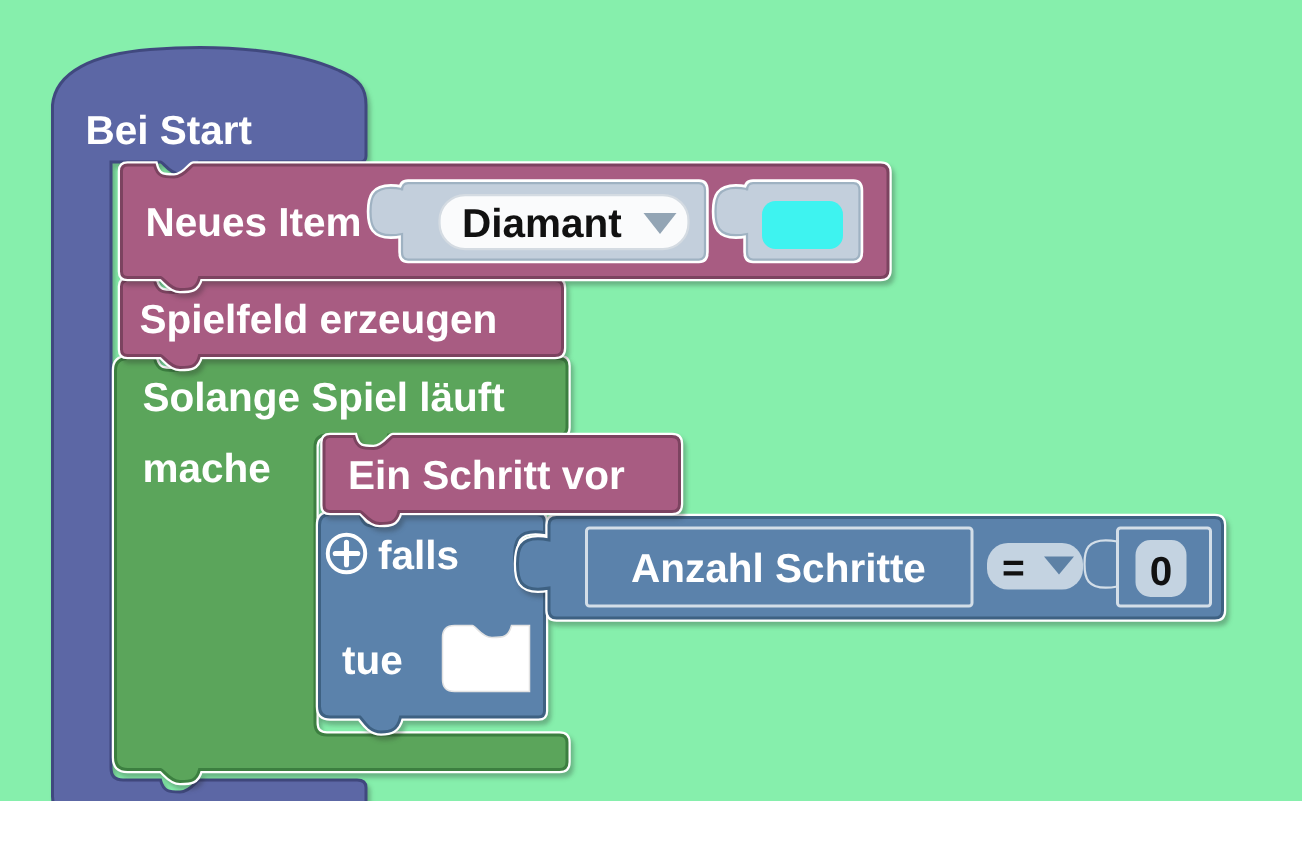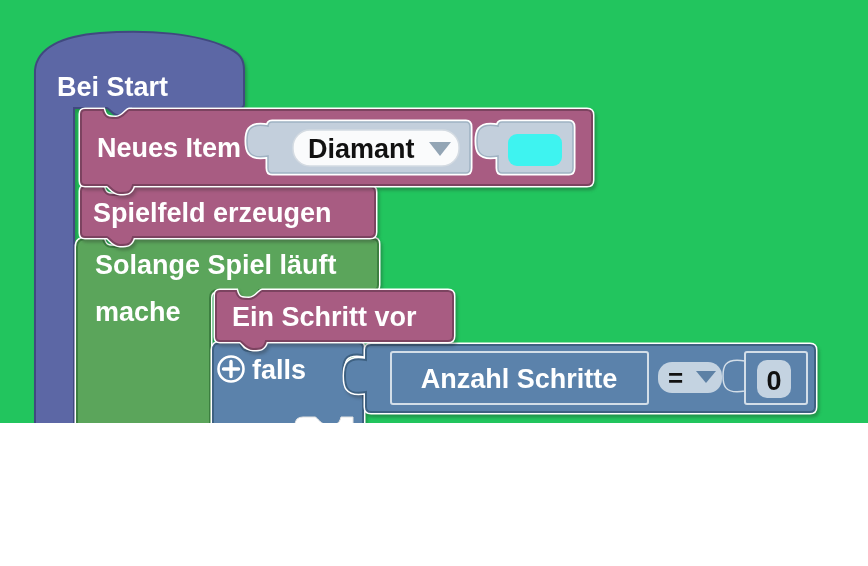--- a/index.html
+++ b/index.html
@@ -1,16 +1,16 @@
 <!DOCTYPE html>
 <html><head>
 <meta charset="utf-8">
 <style>
   html,body{margin:0;padding:0;background:#ffffff;}
-  .stage{position:relative;width:868px;height:423px;background:#22c55e;overflow:hidden;}
+  .stage{position:relative;width:868px;height:534px;background:#86efac;overflow:hidden;}
   svg{display:block;}
   .lbl{font-family:"Liberation Sans",sans-serif;font-weight:bold;font-size:27px;fill:#ffffff;}
   .lbl-dark{font-family:"Liberation Sans",sans-serif;font-weight:bold;font-size:27px;fill:#111111;}
   .lbl-op{font-family:"Liberation Sans",sans-serif;font-weight:bold;font-size:26px;fill:#111111;}
   .shadow{filter:drop-shadow(2px 3px 1.5px rgba(30,30,30,0.28));}
   .halo{fill:#ffffff;stroke:#ffffff;stroke-width:5;}
 </style>
 </head>
 <body>
 

